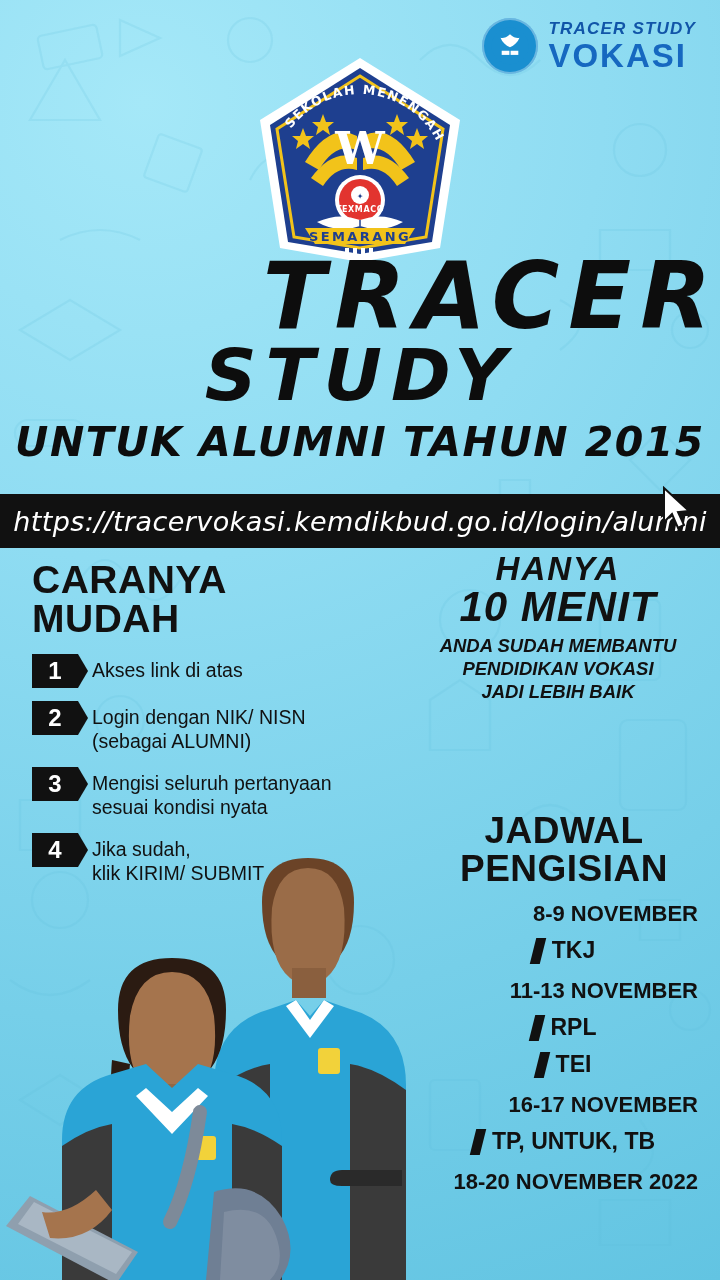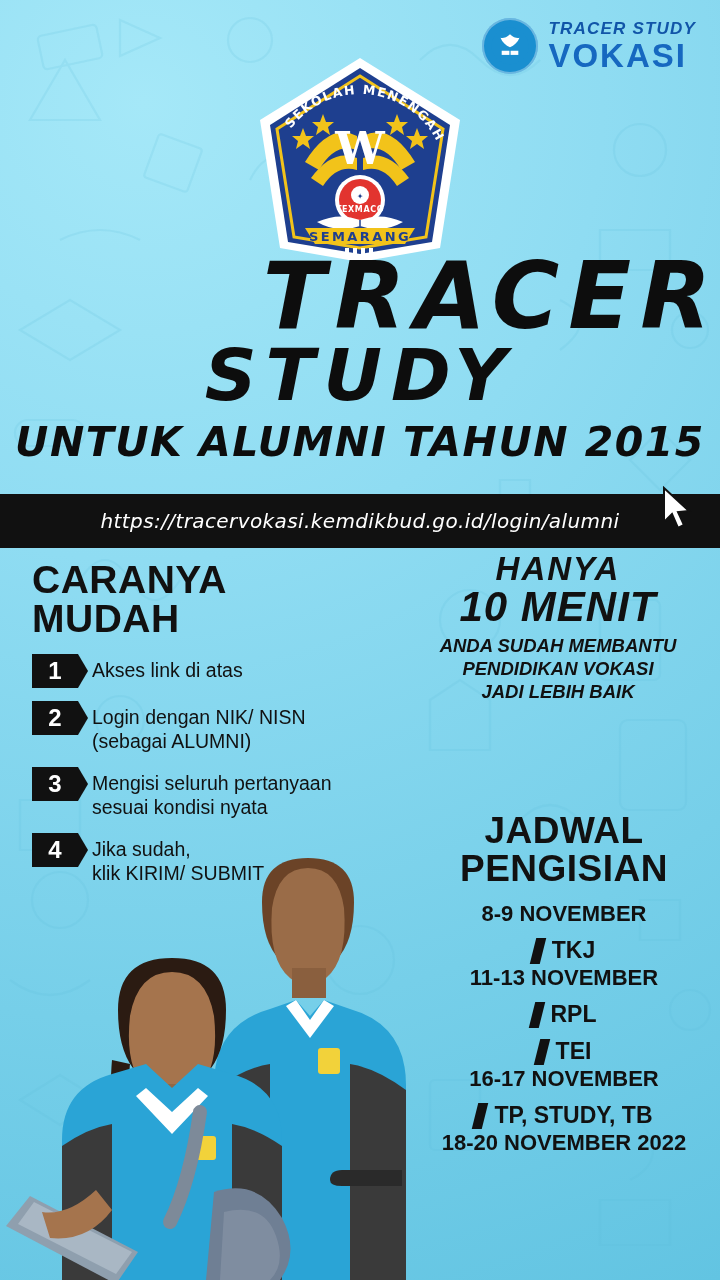--- a/index.html
+++ b/index.html
@@ -73,21 +73,21 @@
     font-family:"DejaVu Sans", sans-serif;
   }
 
   
   .url-bar {
     position:absolute; top:494px; left:0; width:100%; height:54px;
     background:#111; z-index:6;
     display:flex; align-items:center; justify-content:center;
   }
   .url-bar .url {
-    color:#fff; font-size:20px; font-style:italic; font-weight:500;
+    color:#fff; font-size:27px; font-style:italic; font-weight:500;
     letter-spacing:0.4px;
     font-family:"DejaVu Sans", sans-serif;
   }
   .cursor-icon {
     position:absolute; right:26px; top:-8px; width:34px; height:44px; z-index:7;
   }
 
   
   .how {
     position:absolute; top:560px; left:32px; width:400px; z-index:5;
@@ -145,21 +145,21 @@
   .sched-list { margin-top:14px; }
   .sched-item { margin-bottom:10px; }
   .sched-prog {
     display:flex; align-items:center; justify-content:center; gap:9px;
     font-size:23px; font-weight:bold;
   }
   .slash {
     display:inline-block; width:10px; height:26px; background:#111;
     transform:skewX(-14deg);
   }
-  .sched-date { font-size:22px; font-weight:bold; margin-top:1px; }
+  .sched-date { font-size:22px; font-weight:bold; margin-top:14px;text-align:right; }
 
   
   .students { position:absolute; left:0; bottom:0; width:470px; height:520px; z-index:4; }
   .students svg { width:100%; height:100%; display:block; }
 </style>
 </head>
 <body>
 
 <div id="poster">
 
@@ -381,20 +381,20 @@
       <div class="sched-item">
         <div class="sched-prog">
           <span class="slash"></span>
           <span>TEI</span>
         </div>
         <div class="sched-date">16-17 NOVEMBER</div>
       </div>
       <div class="sched-item">
         <div class="sched-prog">
           <span class="slash"></span>
-          <span>TP, STUDY, TB</span>
+          <span>TP, UNTUK, TB</span>
         </div>
         <div class="sched-date">18-20 NOVEMBER 2022</div>
       </div>
     </div>
   </div>
 
 </div>
 
 </body></html>

